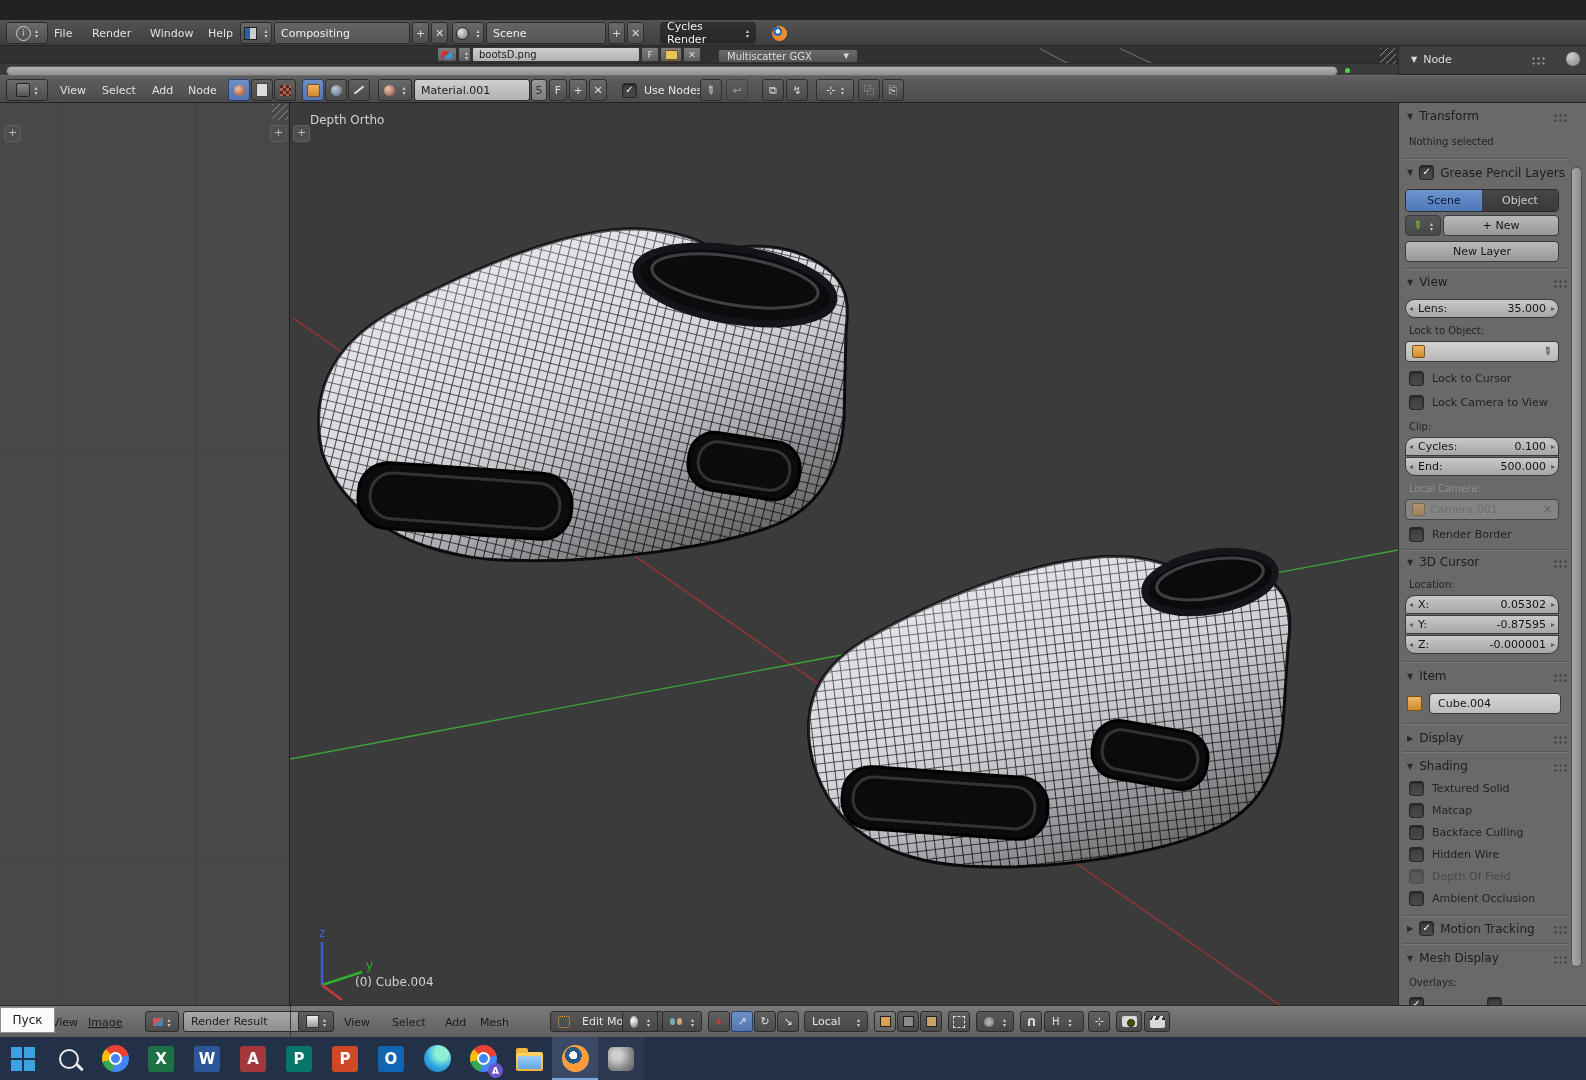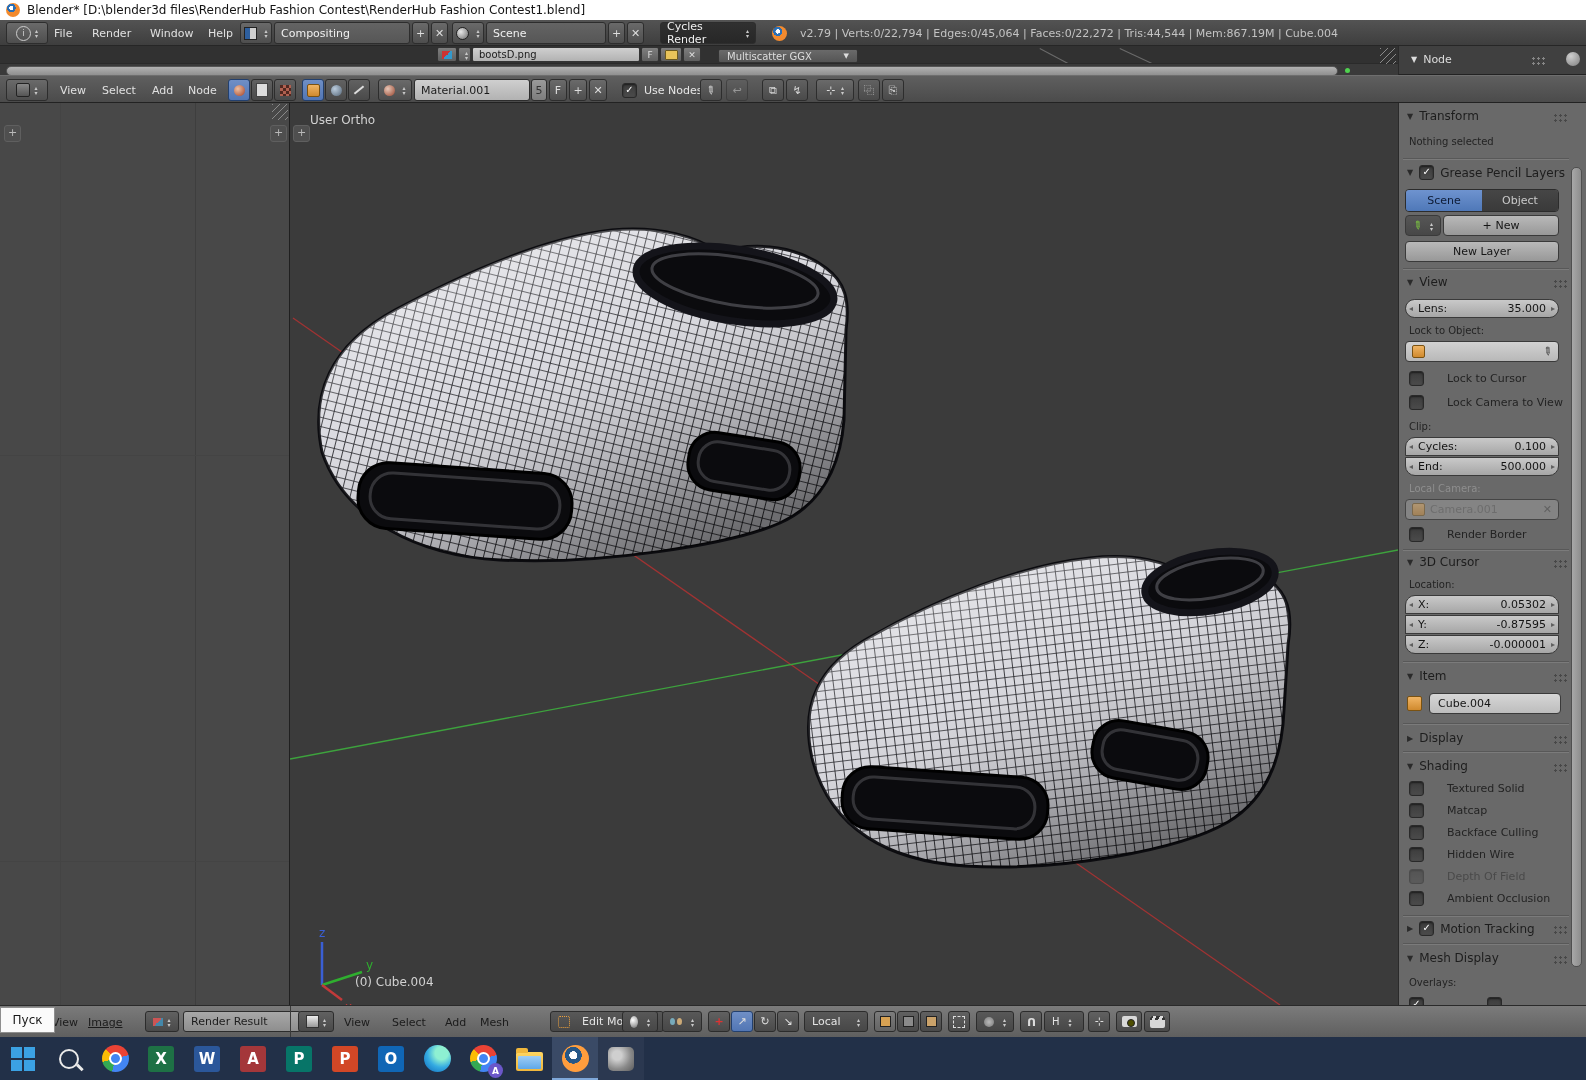--- a/index.html
+++ b/index.html
@@ -52,21 +52,21 @@
   .phead{position:absolute;left:8px;display:flex;align-items:center;gap:6px;color:#1d1d1d;font-size:12px;}
   .tri{font-size:8px;color:#2a2a2a;}
   .grip{position:absolute;right:18px;width:15px;height:9px;opacity:.45;
         background-image:radial-gradient(#1d1d1d 1px,transparent 1.2px);background-size:5px 5px;}
   .plabel{position:absolute;color:#232323;font-size:10px;}
   .pdim{color:#8e8e8e!important;}
   .slider{position:absolute;left:6px;width:154px;height:19px;border-radius:10px;
           background:linear-gradient(#c9c9c9,#a6a6a6);border:1px solid #3a3a3a;box-sizing:border-box;
           display:flex;align-items:center;justify-content:space-between;color:#141414;padding:0 12px;}
   .slider .arr{position:absolute;color:#5e5e5e;font-size:8px;top:4px;}
-  .chkrow{position:absolute;left:10px;display:flex;align-items:center;gap:23px;color:#232323;}
+  .chkrow{position:absolute;left:10px;display:flex;align-items:center;gap:8px;color:#232323;}
   .psep{position:absolute;left:4px;width:166px;height:1px;background:#585858;box-shadow:0 1px 0 #7b7b7b;}
   .pbtn{position:absolute;display:flex;align-items:center;justify-content:center;gap:4px;border-radius:4px;
         background:linear-gradient(#b9b9b9,#989898);border:1px solid #3a3a3a;color:#151515;box-sizing:border-box;}
   .pscroll{position:absolute;right:4px;top:64px;width:9px;height:798px;border-radius:5px;
            background:linear-gradient(90deg,#a8a8a8,#8d8d8d);border:1px solid #4f4f4f;}
   .cube{width:11px;height:11px;background:linear-gradient(#f0b565,#d08a2e);border:1px solid #7a5212;border-radius:2px;flex:none;}
   
   .bottomrow{left:0;top:1005px;width:1586px;height:32px;background:linear-gradient(#7b7b7b,#5f5f5f);
              border-top:1px solid #2a2a2a;box-sizing:border-box;color:#1b1b1b;}
   .bmenu{position:absolute;top:0;height:32px;display:flex;align-items:center;color:#1b1b1b;}
@@ -107,24 +107,20 @@
   .camicon::after{content:"";position:absolute;left:5px;top:2.5px;width:6px;height:6px;border-radius:50%;background:#4d4d00;border:1px solid #222;}
   .clapicon{width:15px;height:12px;background:#d8d8d8;border-radius:2px;position:relative;overflow:hidden;}
   .clapicon::before{content:"";position:absolute;top:0;left:0;right:0;height:4px;
       background:repeating-linear-gradient(115deg,#333 0 3px,#ddd 3px 6px);}
 </style>
 </head>
 <body>
 
 <div id="stage">
 
-  <div class="abs titlebar">
-    <span class="blenderico"></span>
-    <span>Blender* [D:\blender3d files\RenderHub Fashion Contest\RenderHub Fashion Contest1.blend]</span>
-  </div>
 
   <div class="abs topheader">
     <div class="btn" style="left:6px;top:2px;width:42px;height:22px;">
       <span style="width:13px;height:13px;border:1.5px solid #ccc;border-radius:50%;font-size:9px;line-height:12px;color:#ccc;text-align:center;">i</span>
       <span class="updn">
           <span>▴</span>
           <span>▾</span>
         </span>
     </div>
     <div class="menu" style="left:50px;">
@@ -167,21 +163,20 @@
     <div class="btn" style="left:627px;top:2px;width:17px;height:22px;">✕</div>
 
     <div class="field darkfield" style="left:660px;top:2px;width:96px;height:22px;justify-content:space-between;">
       <span>Cycles Render</span>
       <span class="updn">
           <span>▴</span>
           <span>▾</span>
         </span>
     </div>
     <span class="blenderico abs" style="left:772px;top:6px;width:15px;height:15px;"></span>
-    <div class="stats" style="left:800px;top:7px;">v2.79 | Verts:0/22,794 | Edges:0/45,064 | Faces:0/22,272 | Tris:44,544 | Mem:867.19M | Cube.004</div>
   </div>
 
   <div class="abs nodestrip">
     <div class="wire" style="left:1040px;top:2px;width:40px;transform:rotate(28deg);"></div>
     <div class="wire" style="left:1120px;top:2px;width:48px;transform:rotate(25deg);"></div>
 
     <div class="minibtn" style="left:437px;top:1px;width:20px;height:15px;">
       <span style="width:10px;height:8px;background:linear-gradient(135deg,#c33 0 50%,#39c 50%);"></span>
     </div>
     <div class="minibtn" style="left:458px;top:1px;width:13px;height:15px;">
@@ -379,21 +374,21 @@
       <g>
         <line x1="32" y1="882" x2="32" y2="839" stroke="#3a5fd4" stroke-width="2.5"></line>
         <line x1="32" y1="882" x2="72" y2="869" stroke="#2fae2f" stroke-width="2.5"></line>
         <line x1="32" y1="882" x2="52" y2="897" stroke="#c23a3a" stroke-width="2.5"></line>
         <text x="29" y="834" fill="#3a5fd4" font-size="12">z</text>
         <text x="76" y="866" fill="#2fae2f" font-size="12">y</text>
         <text x="55" y="908" fill="#c23a3a" font-size="12">x</text>
       </g>
     </svg>
 
-    <div class="vplabel" style="left:20px;top:10px;">User Ortho</div>
+    <div class="vplabel" style="left:20px;top:10px;">Depth Ortho</div>
     <div class="vplabel" style="left:65px;top:872px;">(0) Cube.004</div>
     <div class="plusbtn" style="left:3px;top:22px;">+</div>
   </div>
 
   <div class="abs npanel">
 
     <div class="phead" style="top:6px;">
       <span class="tri">▼</span>
       <span>Transform</span>
     </div>

